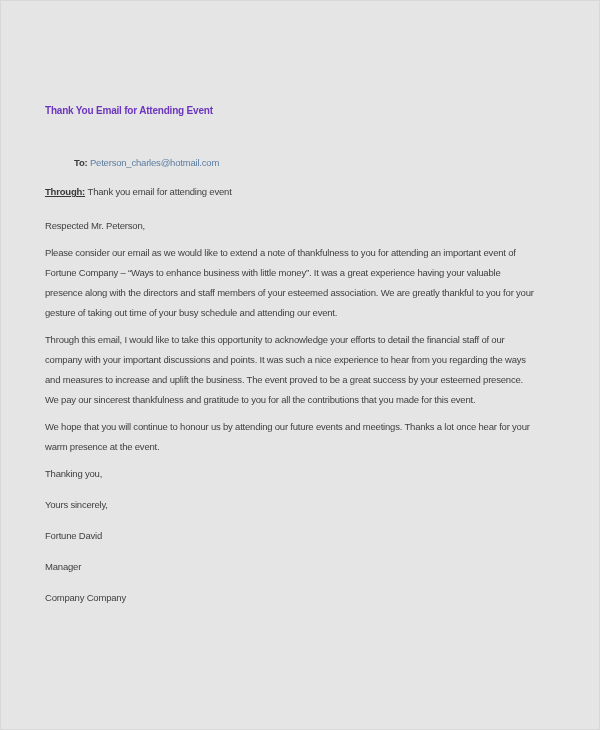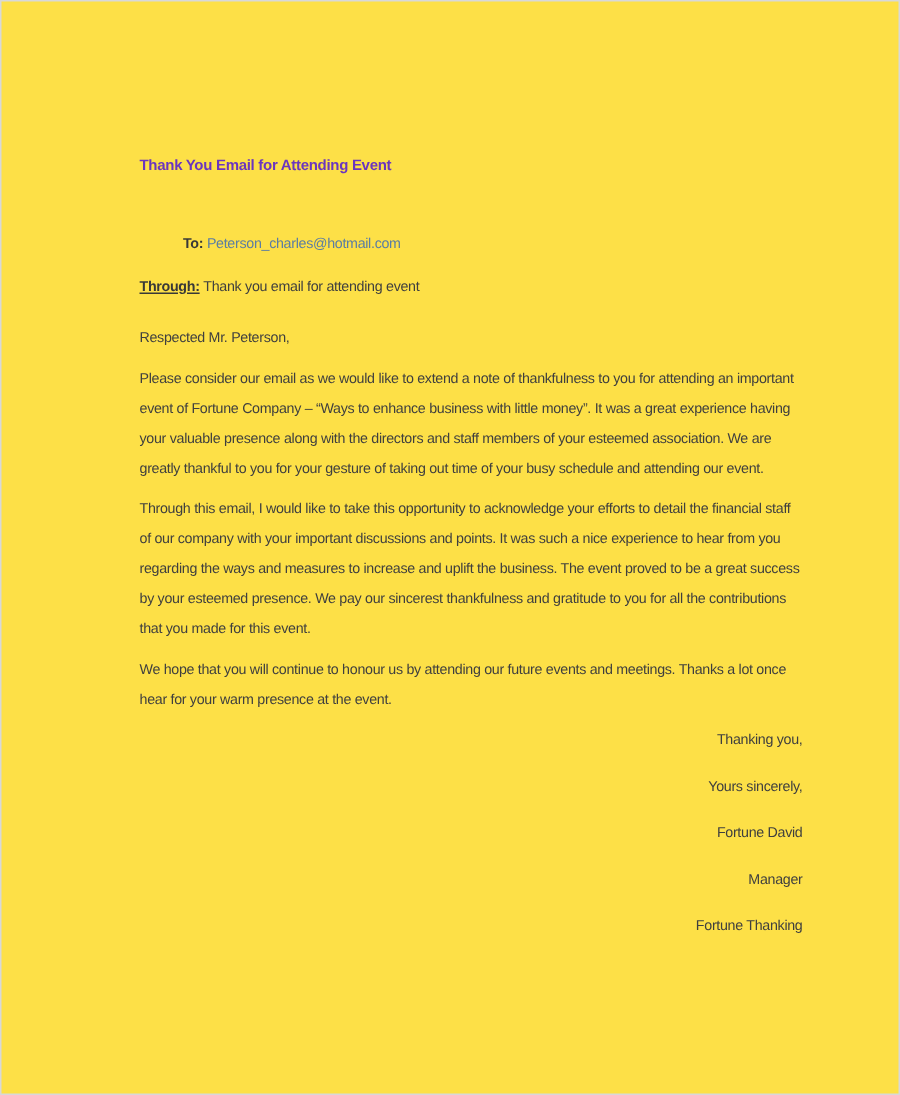--- a/index.html
+++ b/index.html
@@ -5,23 +5,23 @@
   html, body {
     margin: 0;
     padding: 0;
     background: #ffffff;
   }
   .page {
     position: relative;
     box-sizing: border-box;
     width: 600px;
     height: 730px;
-    background: #fde047;
+    background: #e5e5e5;
     border: 1px solid #d8d8d8;
-    padding: 100px 64px 0 92px;
+    padding: 100px 64px 0 44px;
     font-family: "Liberation Sans", sans-serif;
     font-size: 9.5px;
     line-height: 20px;
     letter-spacing: -0.2px;
     color: #3f3f3f;
     overflow: hidden;
   }
   .title {
     margin: 0 0 32px 0;
     font-size: 10px;
@@ -37,21 +37,21 @@
     cursor: pointer;
   }
   .subject-line { margin: 0 0 14px 0; }
   .subject-label {
     font-weight: 700;
     color: #383838;
     text-decoration: underline;
   }
   .salutation { margin: 0 0 7px 0; }
   .para { margin: 0 0 7px 0; }
-  .close-line { margin: 0 0 11px 0; text-align: right; }
+  .close-line { margin: 0 0 11px 0; }
 </style>
 </head>
 <body>
 
 <div class="page">
 
   <p class="title">Thank You Email for Attending Event</p>
 
   <p class="to-line"><span class="label">To:</span>&nbsp;<a class="email-link">Peterson_charles@hotmail.com</a></p>
 
@@ -66,15 +66,15 @@
   <p class="para">We hope that you will continue to honour us by attending our future events and meetings. Thanks a lot once hear for your warm presence at the event.</p>
 
   <p class="close-line">Thanking you,</p>
 
   <p class="close-line">Yours sincerely,</p>
 
   <p class="close-line">Fortune David</p>
 
   <p class="close-line">Manager</p>
 
-  <p class="close-line">Fortune Thanking</p>
+  <p class="close-line">Company Company</p>
 
 </div>
 
 </body></html>

